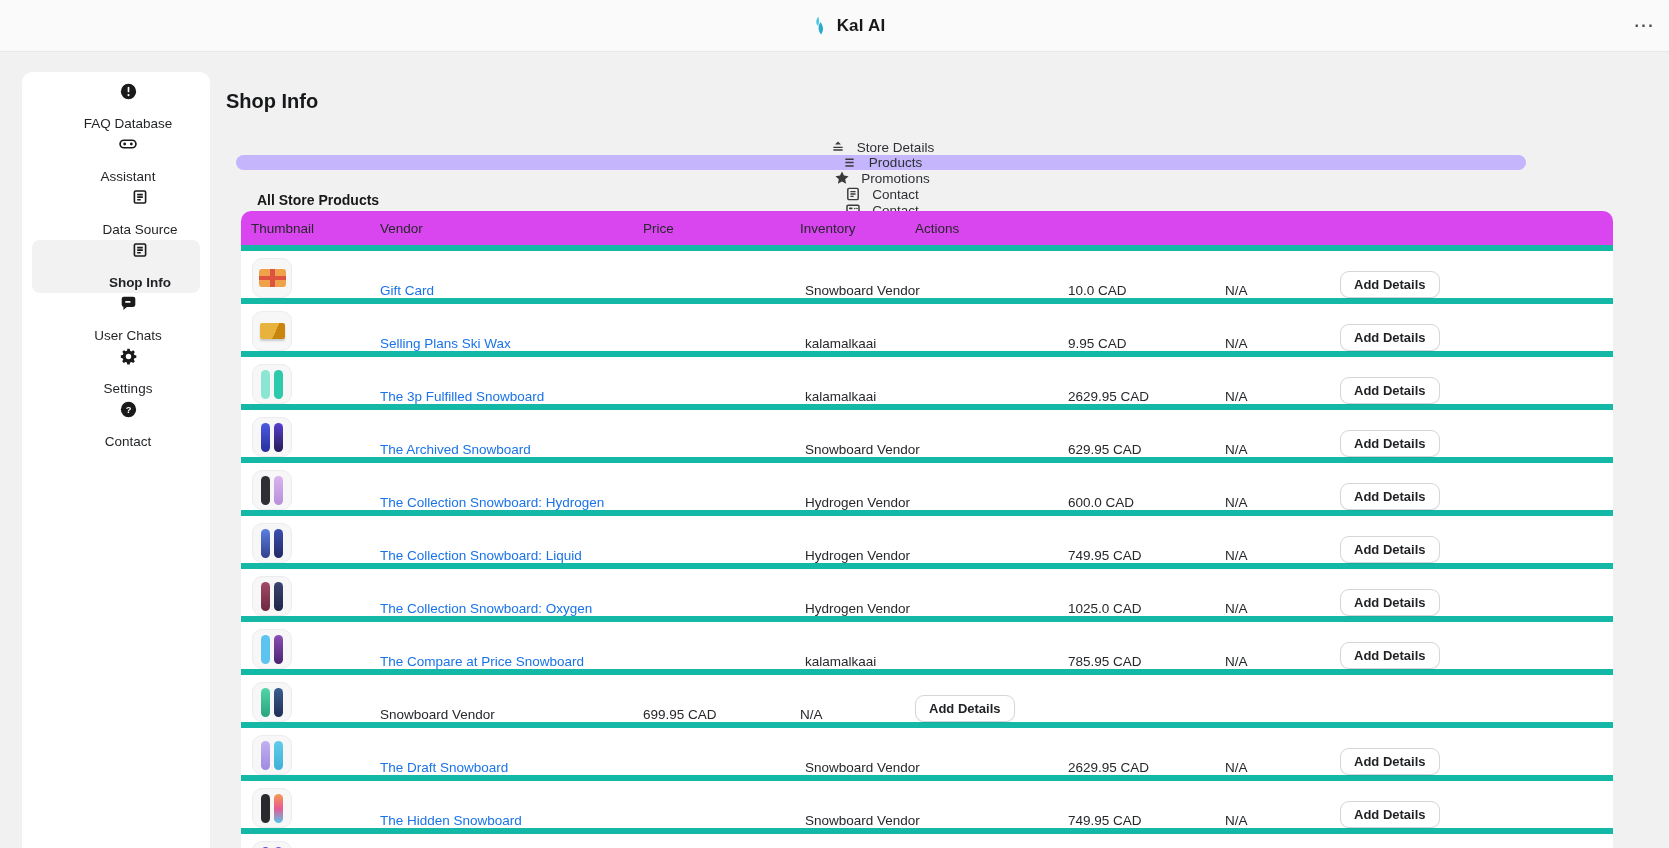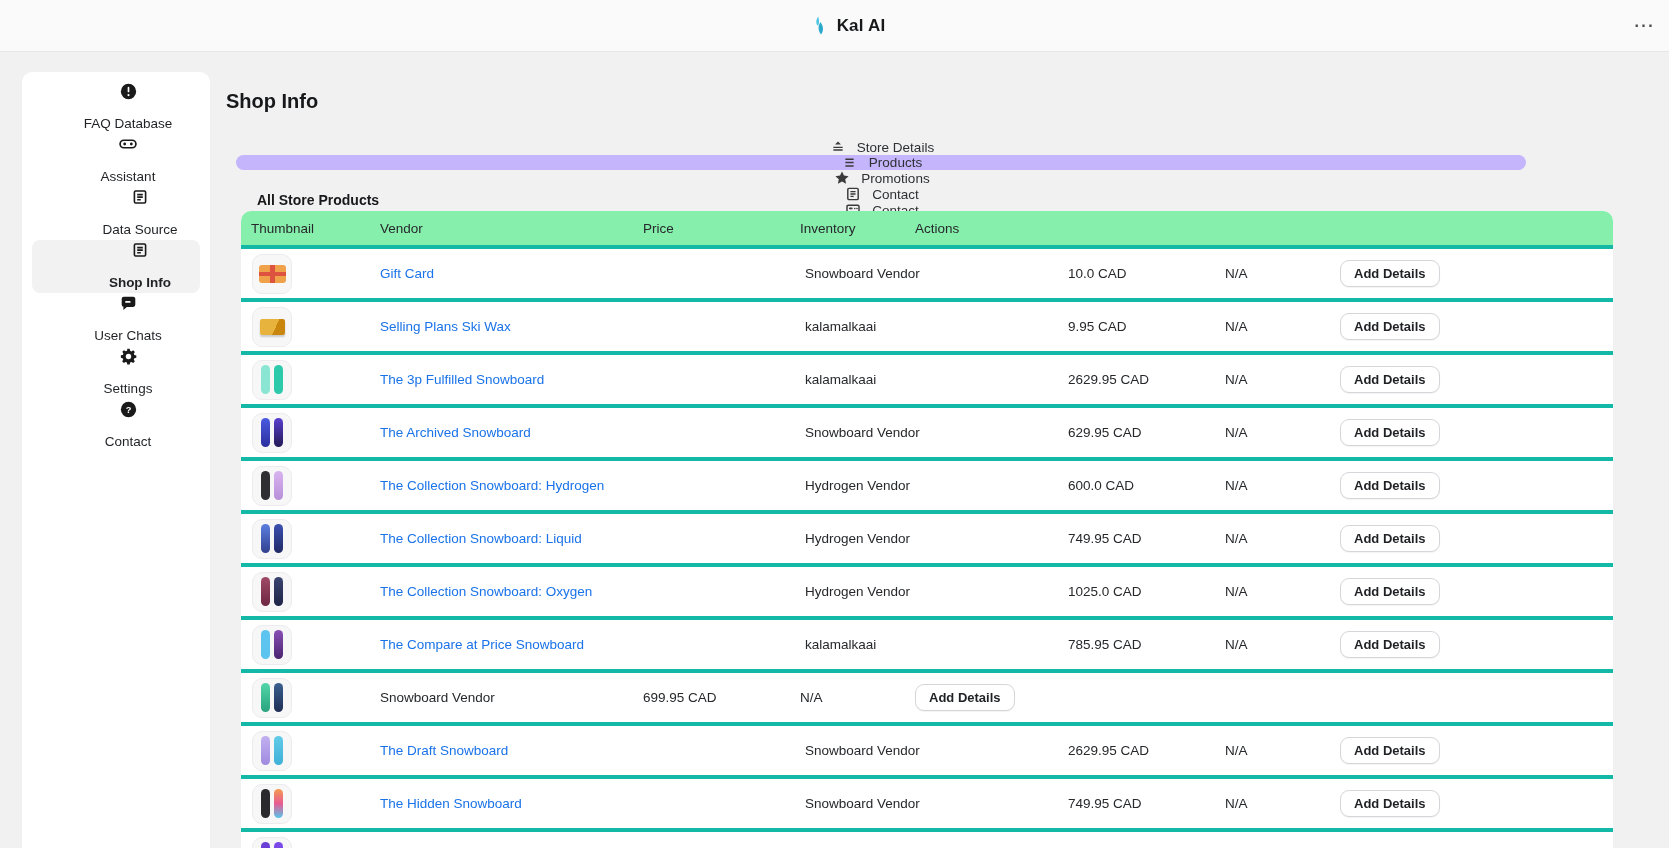--- a/index.html
+++ b/index.html
@@ -44,31 +44,31 @@
     font-size:13.5px; color:#2e3033; border-radius:8px; cursor:pointer;
   }
   .tab.active{ background:#c4b5fd;align-items:flex-end; }
   .section-title{ position:absolute; left:257px; top:192px; font-size:14px; font-weight:bold; color:#17181a; }
   
   .card{
     position:absolute; left:241px; top:211px; width:1372px; height:637px;
     background:#ffffff; border-radius:10px 10px 0 0; overflow:hidden;
   }
   .thead{
-    height:34px; background:#86efac; display:flex; align-items:center;
+    height:34px; background:#d946ef; display:flex; align-items:center;
     color:#55585c; font-size:13px;
   }
   .cell{ flex:0 0 auto; font-size:13.5px; color:#26282b; }
   .c-thumb  { width:139px; padding-left:10px; }
   .c-name   { width:425px; }
   .c-vendor { width:263px; }
   .c-price  { width:157px; }
   .c-inv    { width:115px; }
   .c-act    { width:273px; }
-  .row{ height:53px; display:flex; align-items:center; border-top:4px solid #14b8a6; }
+  .row{ height:53px; display:flex; align-items:flex-end; border-top:6px solid #14b8a6; }
   .plink{ color:#1a73e8; text-decoration:none; font-size:13.5px; cursor:pointer; }
   .btn{
     height:27px; padding:0 13px; border-radius:9px; border:1px solid #d4d6d9;
     background:#fff; font-size:13px; font-weight:bold; color:#1f2124;
     box-shadow:0 1px 1px rgba(0,0,0,.05); cursor:pointer; font-family:inherit;
   }
   
   .thumb{
     width:40px; height:40px; border:1px solid #ececef; background:#f7f7f8;
     border-radius:10px; display:flex; align-items:center; justify-content:center; gap:4px;

